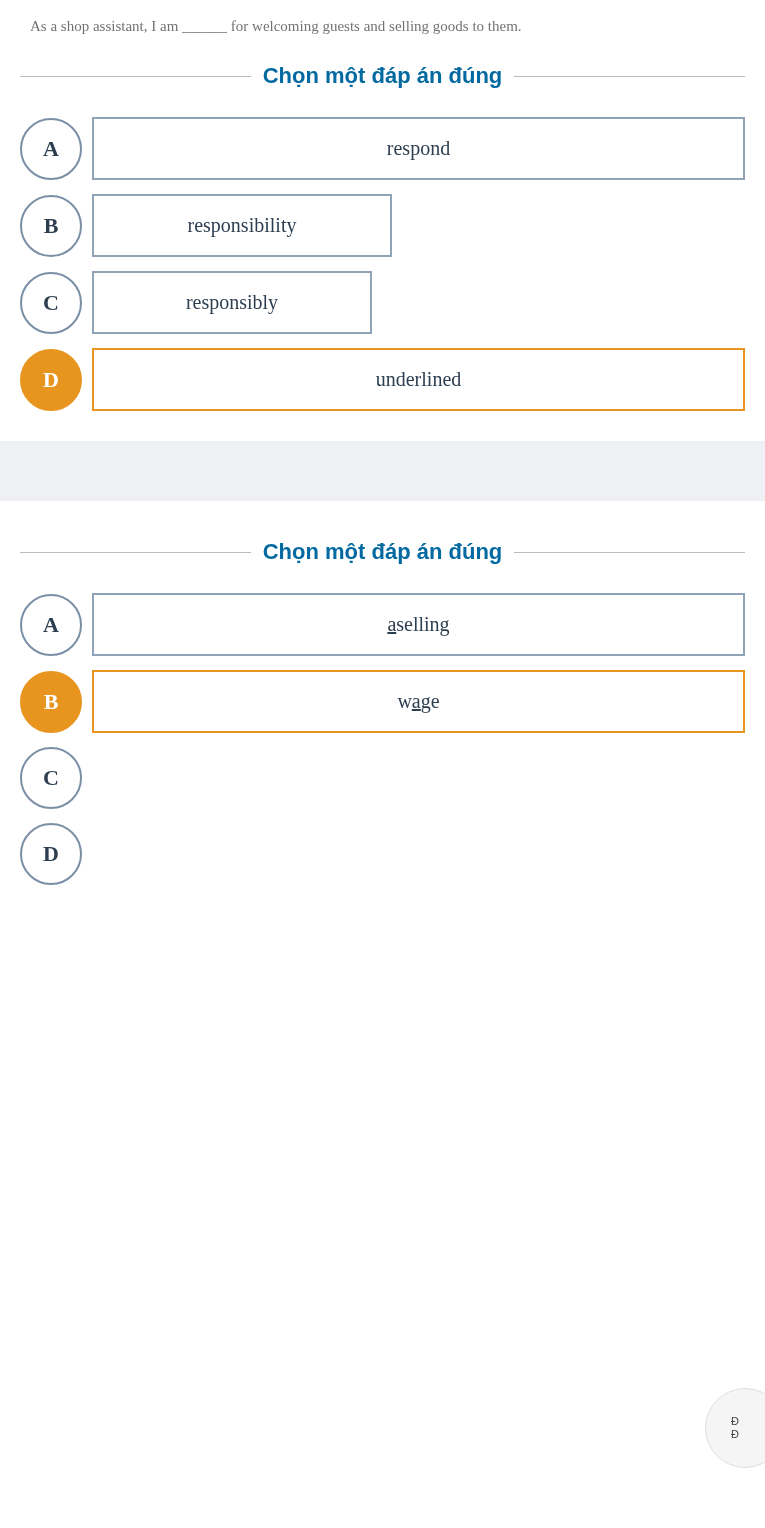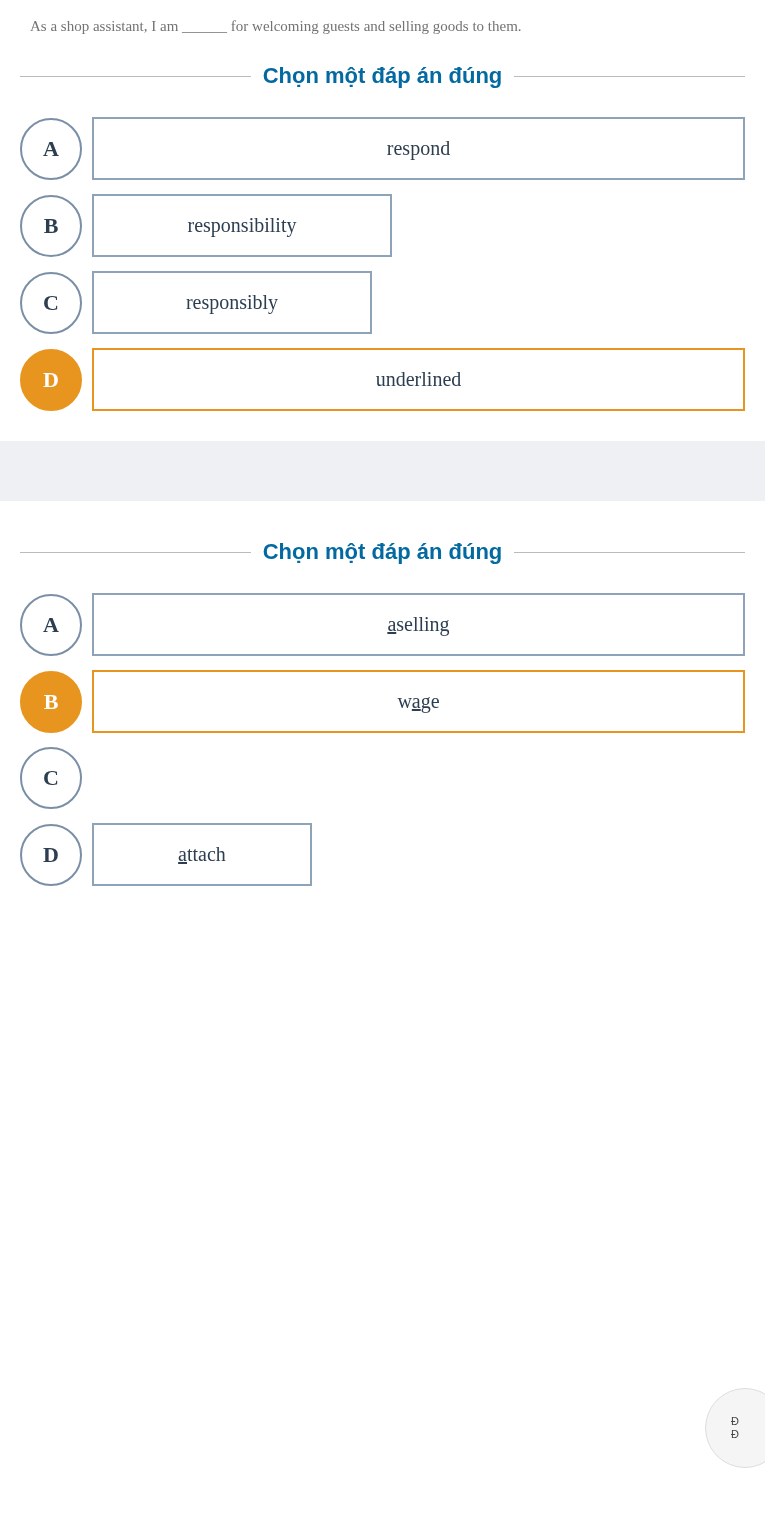--- a/index.html
+++ b/index.html
@@ -195,22 +195,19 @@
       w<span style="text-decoration:underline;">a</span>ge
     </div>
   </div>
 
   <div class="option-row">
     <div class="option-circle">C</div>
   </div>
 
   <div class="option-row">
     <div class="option-circle">D</div>
-    <div class="option-box" style="max-width:220px;">
-      <span style="text-decoration:underline;">a</span>ttach
-    </div>
   </div>
 
 </div>
 
 <div class="floating-circle">
   Ð<br>Ð
 </div>
 
 </body></html>

